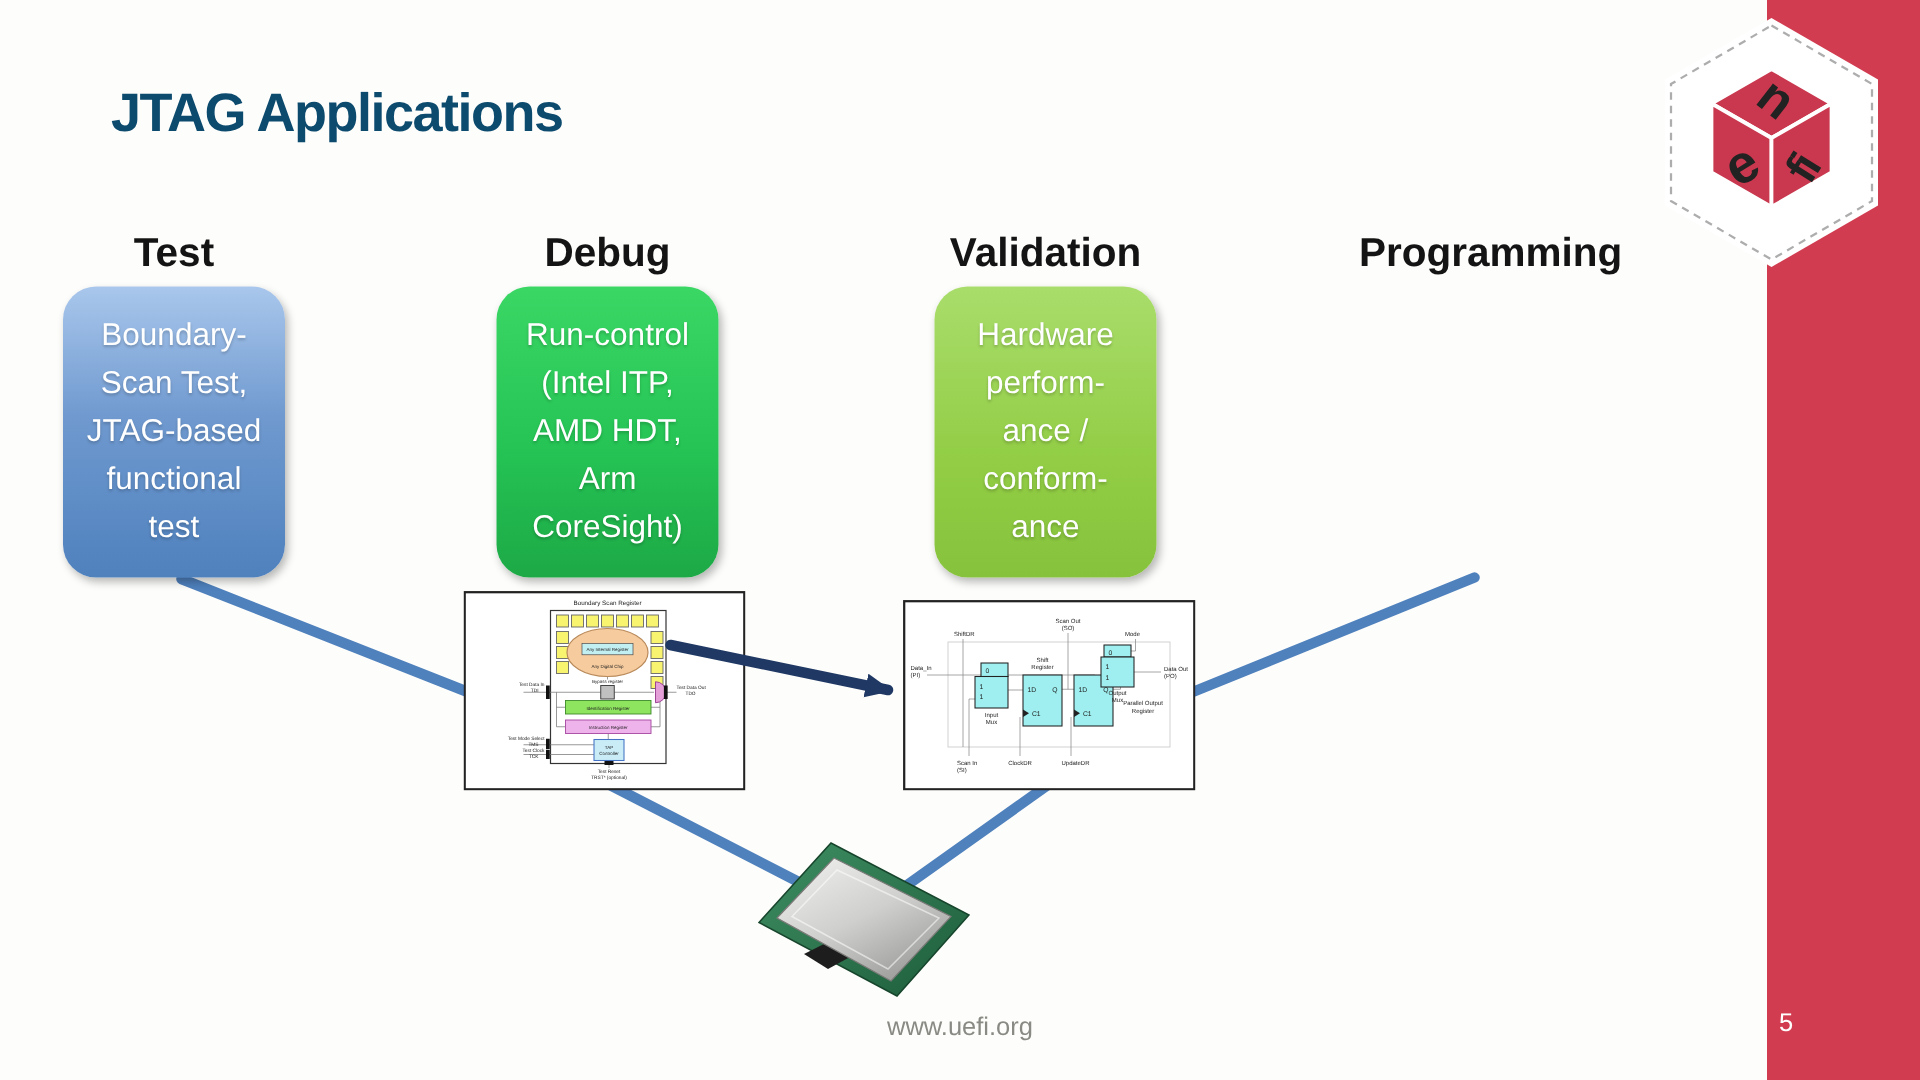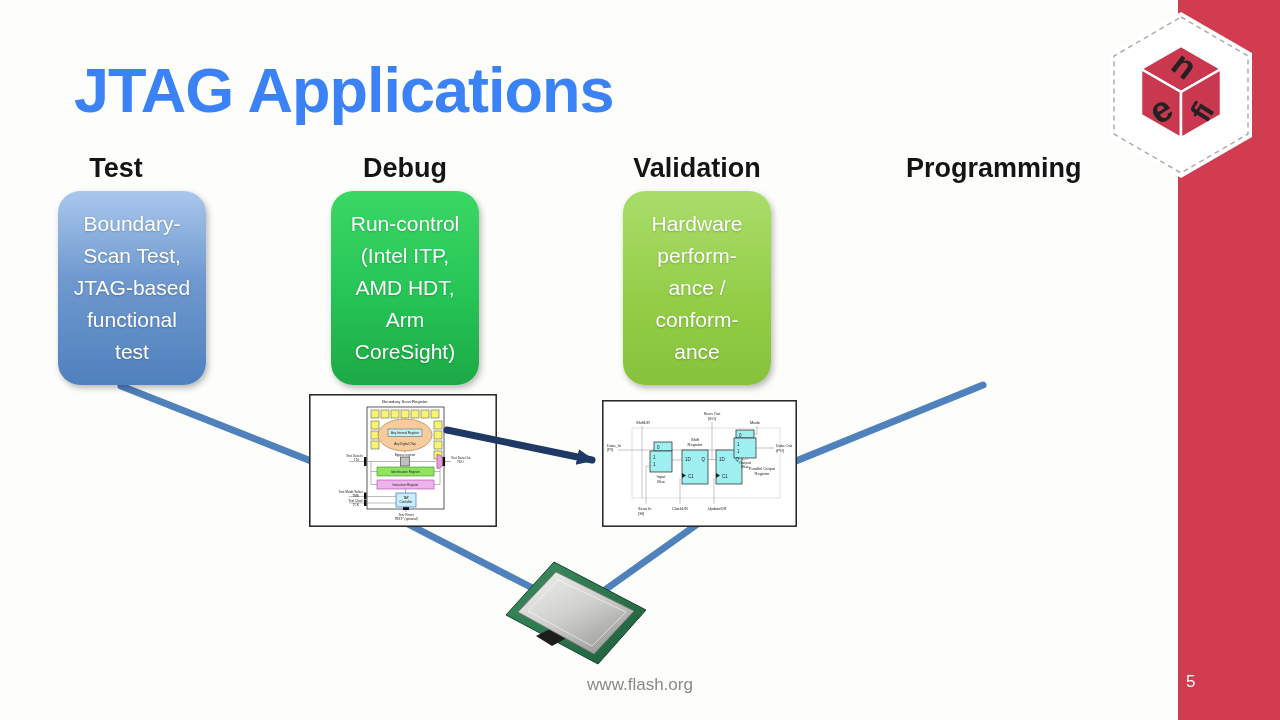--- a/index.html
+++ b/index.html
@@ -4,22 +4,22 @@
 <style>
   * { margin:0; padding:0; box-sizing:border-box; }
   html,body { background:#555; }
   .slide {
     position:relative; width:1280px; height:720px; overflow:hidden;
     background:#fdfdfb; font-family:"Liberation Sans", sans-serif;
   }
   .red-bar { position:absolute; left:1178px; top:0; width:102px; height:720px;
     background:#d23c50; z-index:0; }
   .logo { position:absolute; left:1106px; top:8px; z-index:4; }
-  .page-title { position:absolute; left:74px; top:54px; font-size:63px; font-weight:bold;
-    color:#3b82f6; letter-spacing:-1px; z-index:2; }
+  .page-title { position:absolute; left:74px; top:54px; font-size:36px; font-weight:bold;
+    color:#0c4a6e; letter-spacing:-1px; z-index:2; }
   .col-heading { position:absolute; top:153px; height:34px; font-size:27px; font-weight:bold;
     color:#141414; text-align:center; z-index:2; }
   .box { position:absolute; top:191px; width:148px; height:194px; border-radius:22px;
     display:flex; align-items:center; justify-content:center; text-align:center;
     color:#fff; font-size:21px; line-height:1.52; white-space:pre-line; z-index:2;
     box-shadow:2px 3px 6px rgba(0,0,0,.28); text-shadow:0 1px 2px rgba(0,0,0,.22); }
   .box.blue { background:linear-gradient(180deg,#a9c7ec 0%,#6f99cf 45%,#4f81bd 100%); }
   .box.green { background:linear-gradient(180deg,#3bd765 0%,#25c455 55%,#1da946 100%); }
   .box.lightgreen { background:linear-gradient(180deg,#a9dd6b 0%,#92cd45 60%,#86c23c 100%); }
   .overlay { position:absolute; left:0; top:0; z-index:1; }
@@ -52,21 +52,21 @@
     <text x="95" y="115" font-size="30" font-weight="bold" fill="#fff" stroke="none" text-anchor="middle" letter-spacing="-2" transform="rotate(-58 95 104)">fi</text>
   </svg>
 
   <h1 class="page-title">JTAG Applications</h1>
 
   <div class="col-heading" style="left:42px;width:148px;">Test</div>
   <div class="col-heading" style="left:623px;width:148px;">Validation</div>
   <div class="col-heading" style="left:331px;width:148px;">Debug</div>
   <div class="col-heading" style="left:906px;width:148px;">Programming</div>
 
-  <div class="box blue" style="left:58px;">Boundary-
+  <div class="box blue" style="left:42px;">Boundary-
 Scan Test,
 JTAG-based
 functional
 test</div>
   <div class="box green" style="left:331px;">Run-control
 (Intel ITP,
 AMD HDT,
 Arm
 CoreSight)</div>
   <div class="box lightgreen" style="left:623px;">Hardware
@@ -255,15 +255,15 @@
           <stop offset="0.55" stop-color="#cfcfcd"></stop>
           <stop offset="1" stop-color="#9d9d9b"></stop>
       </linearGradient>
     </defs>
     <polygon points="18,67 66,14 158,62 110,116" fill="url(#pcbGrad)" stroke="#16452c" stroke-width="1"></polygon>
     <polygon points="48,88 70,77 86,86 64,98" fill="#1d1d1d"></polygon>
     <polygon points="30,64 68,24 146,63 106,106" fill="url(#lidGrad)" stroke="#7a7a78" stroke-width="0.8"></polygon>
     <polygon points="40,63 70,32 138,64 104,98" fill="none" stroke="#ffffff" stroke-width="1" opacity="0.55"></polygon>
   </svg>
 
-  <div class="footer-url">www.flash.org</div>
+  <div class="footer-url">www.uefi.org</div>
   <div class="page-number">5</div>
 </div>
 
 </body></html>

